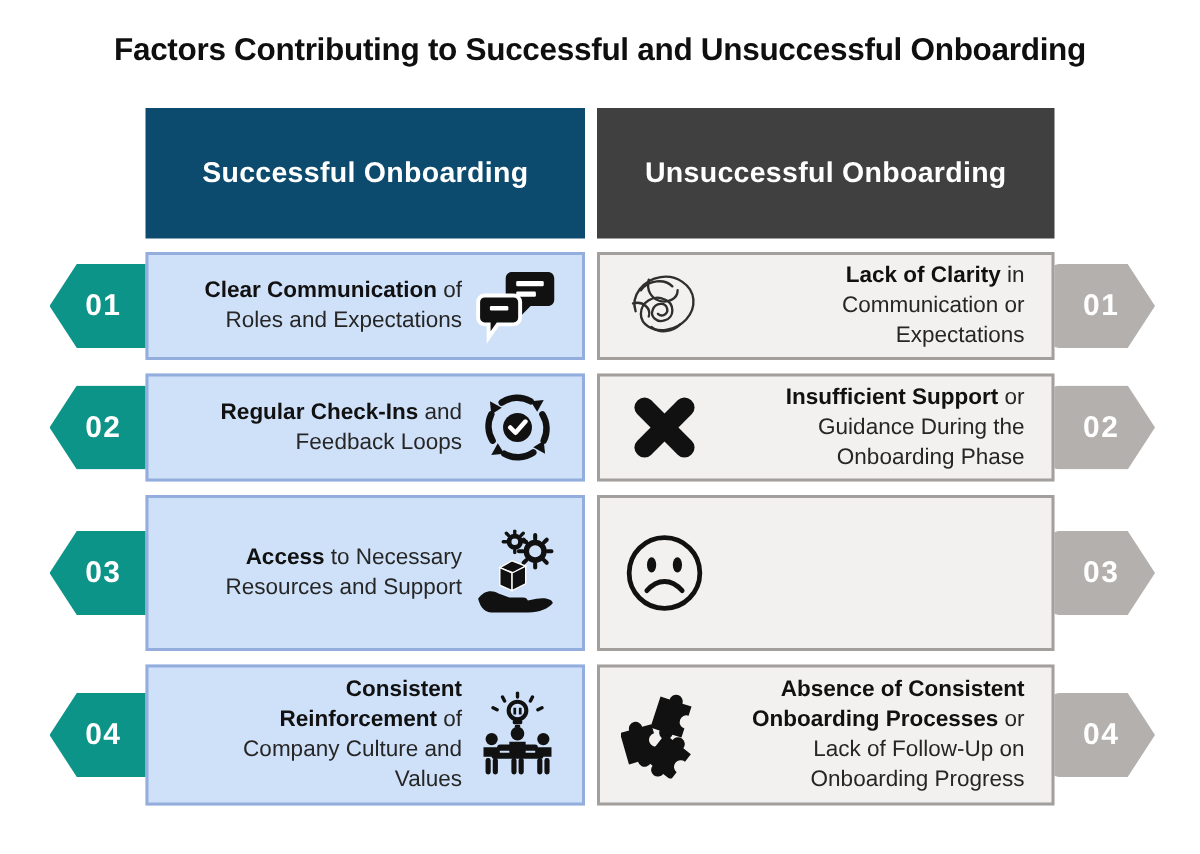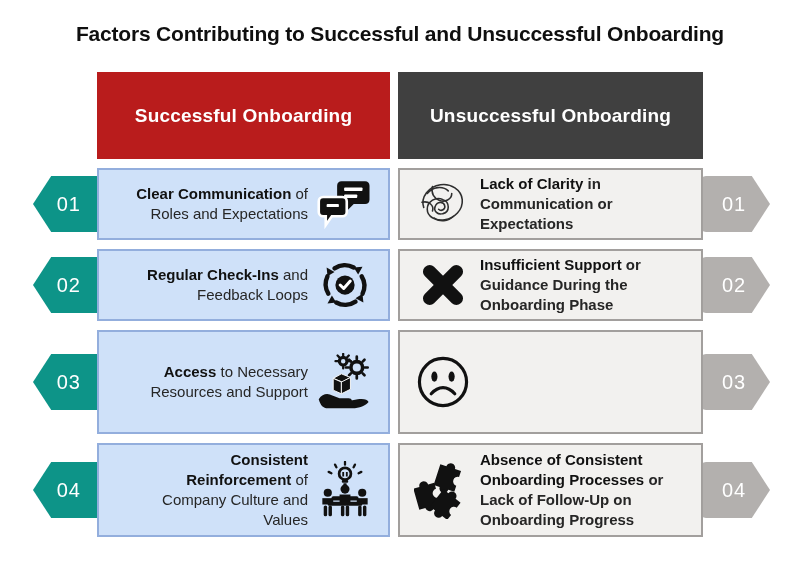--- a/index.html
+++ b/index.html
@@ -5,48 +5,48 @@
   html,body{margin:0;padding:0;background:#ffffff;}
   body{width:800px;height:569px;position:relative;overflow:hidden;
        font-family:"Liberation Sans", sans-serif;color:#1e1e1e;}
   .title{position:absolute;top:22px;left:0;width:800px;text-align:center;
          font-size:21px;font-weight:700;color:#0f0f0f;letter-spacing:-0.2px;}
   .stage{position:absolute;inset:0;padding-left:16px;}
 
   
   .hdr{position:absolute;top:72px;height:87px;display:flex;align-items:center;justify-content:center;
        font-size:19px;font-weight:700;color:#ffffff;letter-spacing:0.2px;}
-  .hdr.left{left:97px;width:293px;background:#b91c1c;text-align:center;}
+  .hdr.left{left:97px;width:293px;background:#0c4a6e;text-align:center;}
   .hdr.right{left:398px;width:305px;background:#404040;}
 
   
   .row{position:absolute;left:0;width:800px;}
   .r1{top:168px;height:72px}
   .r2{top:249px;height:72px}
   .r3{top:330px;height:104px}
   .r4{top:443px;height:94px}
 
   .badge{position:absolute;top:50%;transform:translateY(-50%);width:70px;height:56px;
-         z-index:1;display:flex;align-items:center;font-size:20px;font-weight:400;
+         z-index:1;display:flex;align-items:center;font-size:20px;font-weight:700;
          color:#ffffff;letter-spacing:1px;border-radius:6px;}
   .badge.bleft{left:33px;background:#0d9488;justify-content:flex-end;padding-right:22px;box-sizing:border-box;
          clip-path:polygon(26% 0,100% 0,100% 100%,26% 100%,0 50%);}
   .badge.bright{left:700px;background:#b3b0ae;justify-content:flex-start;padding-left:22px;box-sizing:border-box;
          clip-path:polygon(0 0,74% 0,100% 50%,74% 100%,0 100%);}
 
   .card{position:absolute;top:0;height:100%;box-sizing:border-box;z-index:2;
         display:flex;align-items:center;}
   .card.cleft{left:97px;width:293px;background:#cfe1f9;border:2px solid #93aedd;
         padding:0 12px 0 26px;}
   .card.cright{left:398px;width:305px;background:#f2f1ef;border:2px solid #a29f9d;
         padding:0 18px 0 12px;}
 
   .txt{font-size:15px;line-height:1.35;color:#262626;}
   .cleft .txt{flex:1;text-align:right;padding-right:6px;}
-  .cright .txt{flex:1;text-align:left;padding-left:6px;font-weight:bold;}
+  .cright .txt{flex:1;text-align:right;padding-left:6px;}
   .txt b{color:#111111;}
 
   .icon{flex:0 0 62px;display:flex;align-items:center;justify-content:center;}
   .icon svg{width:58px;height:58px;display:block;}
   .r1 .icon svg,.r2 .icon svg{width:56px;height:56px;}
 </style>
 </head>
 <body>
 
 <div class="stage">

